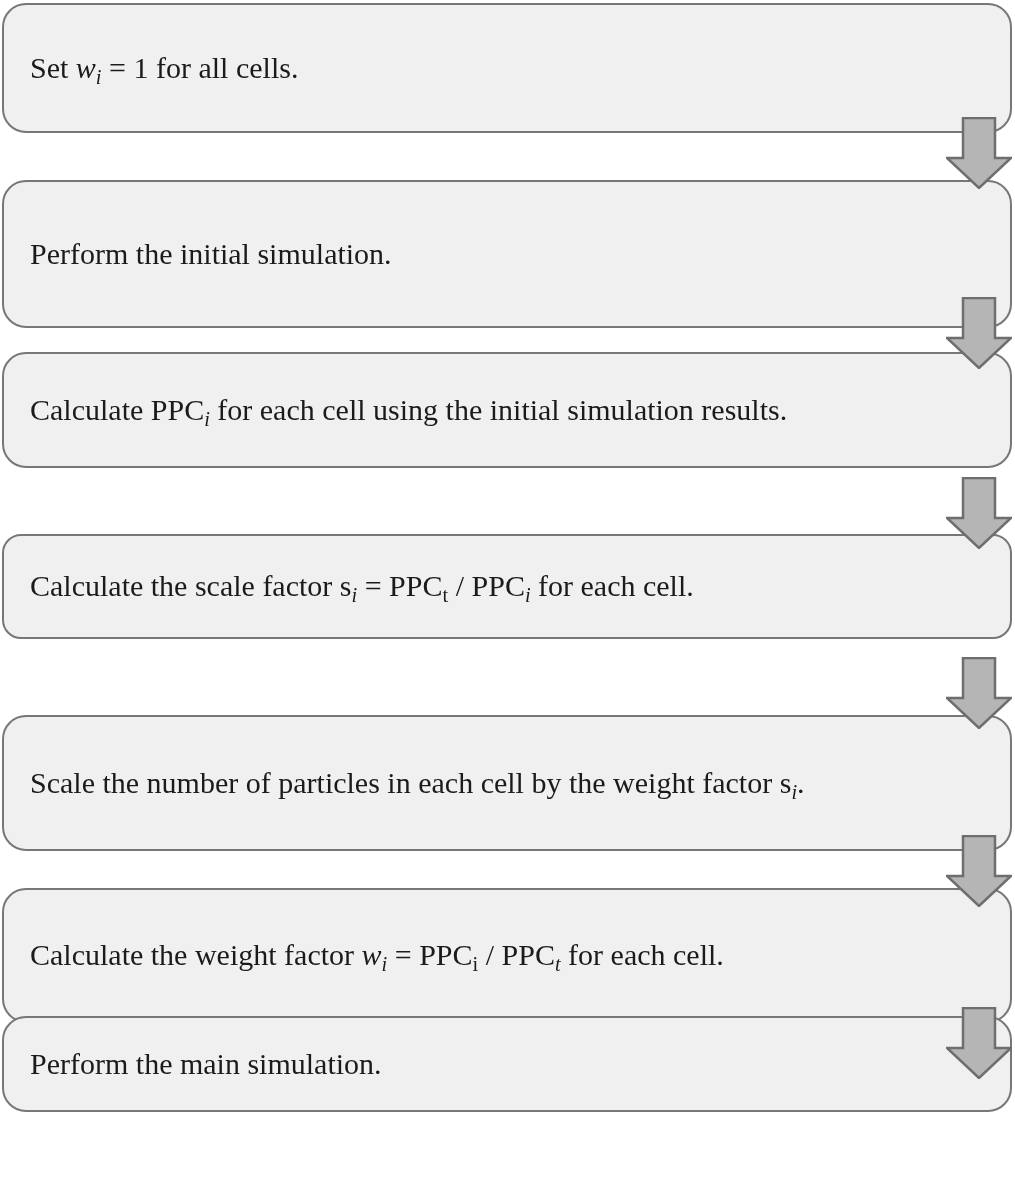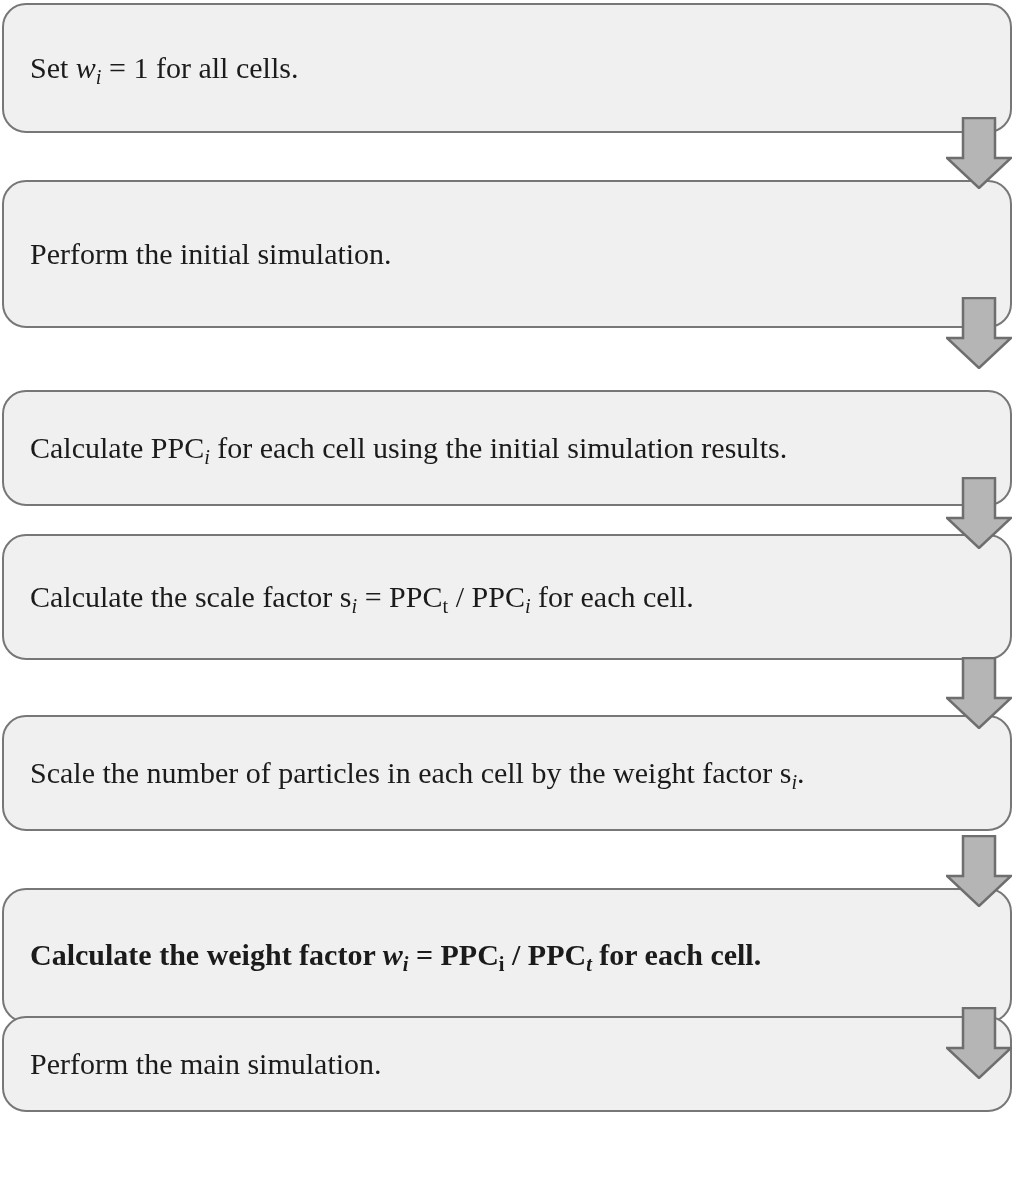--- a/index.html
+++ b/index.html
@@ -38,24 +38,24 @@
     z-index: 1;
   }
   .step-box .it { font-style: italic; }
   .step-box .sub {
     font-size: 0.68em;
     vertical-align: -0.28em;
     line-height: 0;
   }
   .b1 { top: 3px;    height: 130px; }
   .b2 { top: 180px;  height: 148px; }
-  .b3 { top: 352px;  height: 116px; margin-top: 38px; }
-  .b4 { top: 534px;  height: 126px; }
-  .b5 { top: 715px;  height: 116px; }
-  .b6 { top: 888px;  height: 135px; font-weight: bold; }
+  .b3 { top: 352px;  height: 116px; }
+  .b4 { top: 534px;  height: 105px; border-radius: 19px; }
+  .b5 { top: 715px;  height: 136px; }
+  .b6 { top: 888px;  height: 135px; }
   .b7 { top: 1016px; height: 96px; }
   .arrow {
     position: absolute;
     left: 946px;
     width: 66px;
     height: 72px;
     z-index: 2;
   }
   .arrow polygon {
     fill: var(--arrow_fill);

